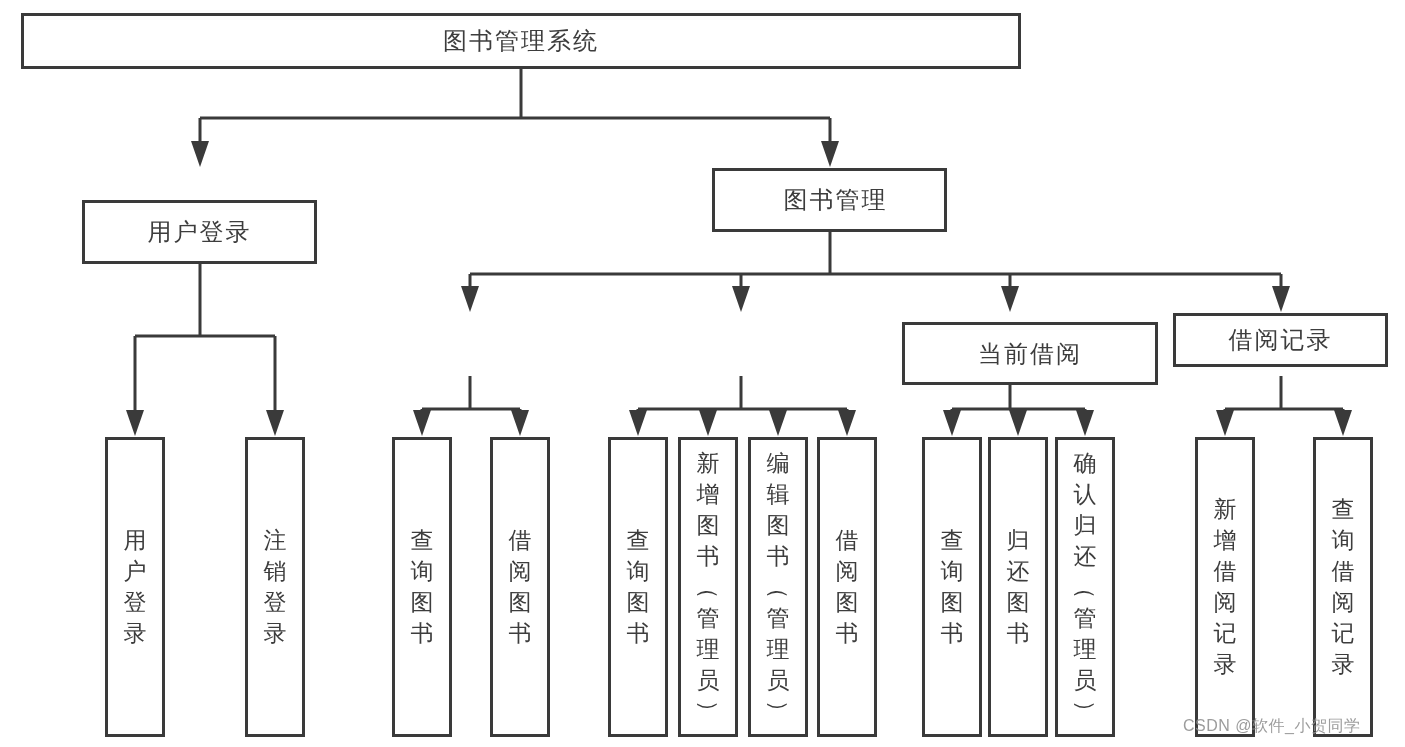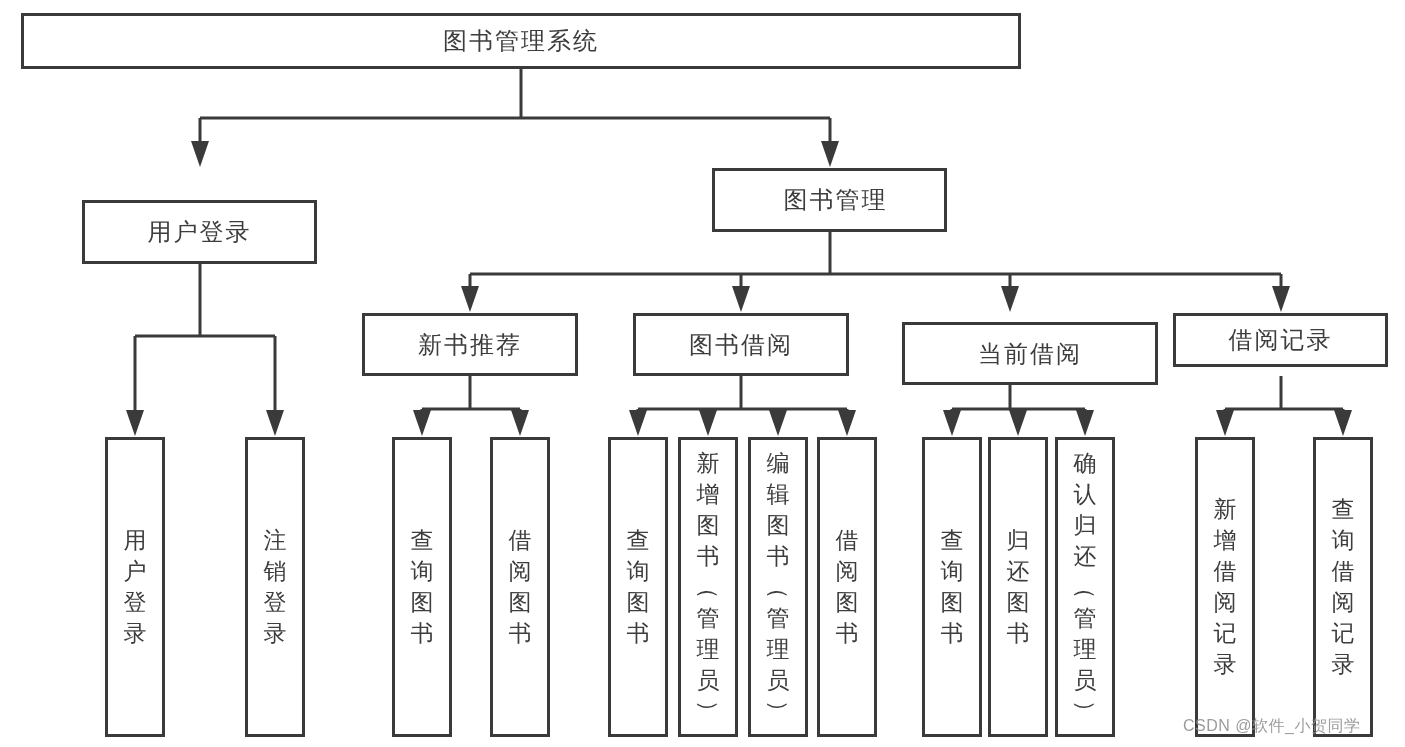--- a/index.html
+++ b/index.html
@@ -100,26 +100,20 @@
     <span>图书管理系统</span>
   </div>
 
   <div class="node hnode" style="left:82px; top:168px; width:235px; height:64px;margin-top:32px;">
     <span>用户登录</span>
   </div>
   <div class="node hnode" style="left:712px; top:168px; width:235px; height:64px;padding-left:12px;">
     <span>图书管理</span>
   </div>
 
-  <div class="node hnode" style="left:362px; top:313px; width:216px; height:63px;">
-    <span>新书推荐</span>
-  </div>
-  <div class="node hnode" style="left:633px; top:313px; width:216px; height:63px;">
-    <span>图书借阅</span>
-  </div>
   <div class="node hnode" style="left:902px; top:313px; width:256px; height:63px;margin-top:9px;">
     <span>当前借阅</span>
   </div>
   <div class="node hnode" style="left:1173px; top:313px; width:215px; height:54px;">
     <span>借阅记录</span>
   </div>
 
   <div class="node leaf" style="left:105px; top:437px;">
       <span class="vchar">用</span>
       <span class="vchar">户</span>

